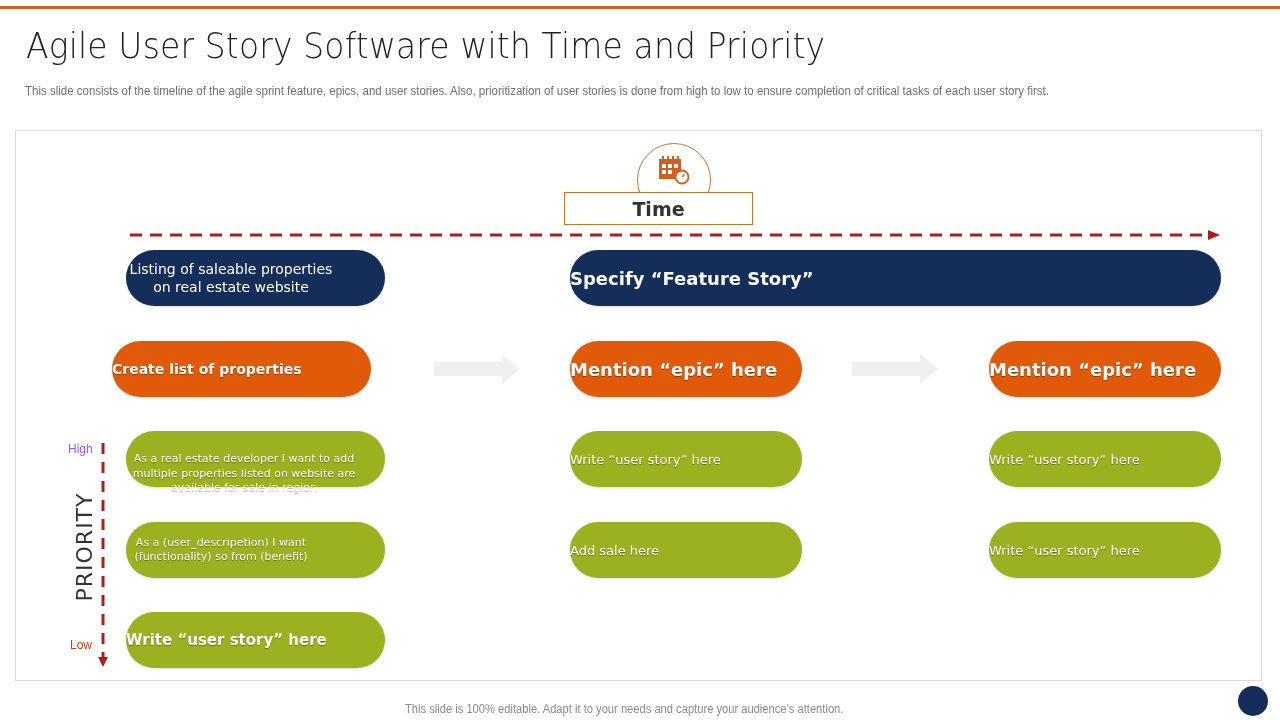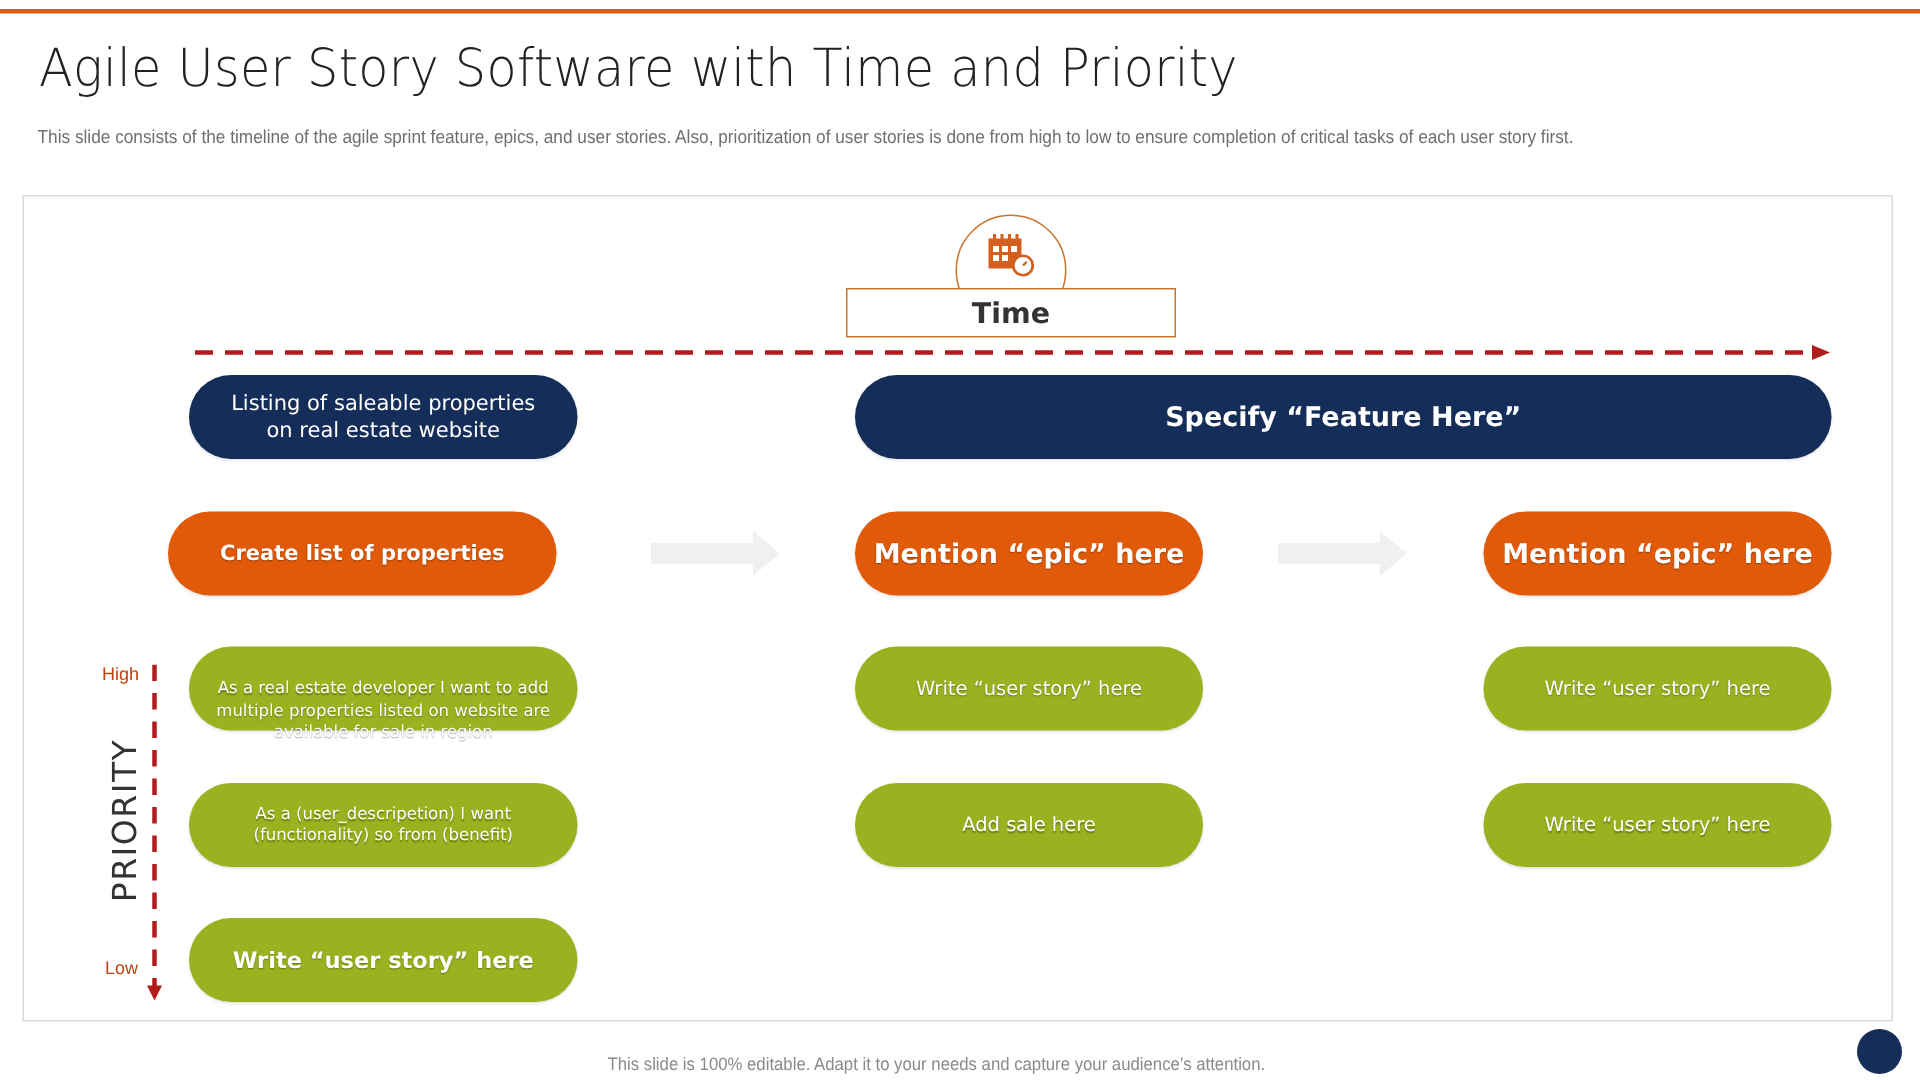--- a/index.html
+++ b/index.html
@@ -7,41 +7,41 @@
   body { position: relative; font-family: "Liberation Sans", sans-serif; }
 
   .top-bar { position: absolute; left: 0; top: 6px; width: 1280px; height: 3px; background: #d35f1e; }
   .title { position: absolute; left: 26px; top: 26px; font-family: "DejaVu Sans", sans-serif; font-size: 35px; font-weight: 300; color: #222; letter-spacing: 0.2px; transform: scaleX(0.94); transform-origin: left; white-space: nowrap; }
   .subtitle { position: absolute; left: 25px; top: 84px; font-size: 12.5px; color: #6f6f6f; white-space: nowrap; transform: scaleX(0.92); transform-origin: left; }
 
   .panel { position: absolute; left: 15px; top: 130px; width: 1247px; height: 551px; border: 1px solid #d9d9d9; background: #fff; }
 
   .time-circle { position: absolute; left: 637px; top: 143px; width: 74px; height: 74px; border-radius: 50%; border: 1.5px solid #c8742f; background: #fff; }
   .cal-icon { position: absolute; left: 658px; top: 155px; width: 32px; height: 30px; }
-  .time-box { position: absolute; left: 564px; top: 192px; width: 220px; height: 33px; border: 1.5px solid #c8742f; background: #fff; display: flex; align-items: center; justify-content: center; font-family: "DejaVu Sans", sans-serif; font-weight: bold; font-size: 19px; color: #333; }
+  .time-box { position: absolute; left: 564px; top: 192px; width: 189px; height: 33px; border: 1.5px solid #c8742f; background: #fff; display: flex; align-items: center; justify-content: center; font-family: "DejaVu Sans", sans-serif; font-weight: bold; font-size: 19px; color: #333; }
 
   .time-arrow { position: absolute; left: 130px; top: 229px; width: 1092px; height: 12px; }
 
-  .pill { position: absolute; height: 56px; border-radius: 28px; display: flex; align-items: center; justify-content: center; text-align: center; color: #fff; font-family: "DejaVu Sans", sans-serif; text-shadow: 0 1px 1px rgba(0,0,0,0.35); box-shadow: 0 1px 2px rgba(0,0,0,0.12); }
+  .pill { position: absolute; height: 56px; border-radius: 28px; display: flex; align-items: center; text-align: center; color: #fff; font-family: "DejaVu Sans", sans-serif; text-shadow: 0 1px 1px rgba(0,0,0,0.35); box-shadow: 0 1px 2px rgba(0,0,0,0.12); }
   .navy { background: #142d59; }
   .orange { background: #e05a0a; }
   .green { background: #9bb11f; }
 
   .p-story { font-size: 14px; line-height: 18px; font-weight: normal; text-shadow: none; }
   .p-feature { font-size: 18px; font-weight: bold; text-shadow: none; }
   .p-epic { font-size: 18px; font-weight: bold; }
   .p-epic-lg { font-size: 14px; font-weight: bold; }
   .p-us-small { font-size: 11px; line-height: 14.5px; }
   .p-us { font-size: 13px; }
   .p-us-bold { font-size: 15px; font-weight: bold; }
 
   .flow-arrow { position: absolute; width: 86px; height: 32px; }
 
   .priority-label { position: absolute; left: 84px; top: 547px; transform: translate(-50%, -50%) rotate(-90deg); font-family: "DejaVu Sans", sans-serif; font-size: 22px; color: #333; letter-spacing: 1px; white-space: nowrap; }
-  .prio-high { position: absolute; left: 68px; top: 442px; font-size: 12px; color: #c2410c; }
+  .prio-high { position: absolute; left: 68px; top: 442px; font-size: 12px; color: #8b5cf6; }
   .prio-low { position: absolute; left: 70px; top: 638px; font-size: 12px; color: #c2410c; }
   .prio-arrow { position: absolute; left: 97px; top: 443px; width: 12px; height: 226px; }
 
   .footer-note { position: absolute; left: 405px; top: 702px; font-size: 12px; color: #8a8a8a; white-space: nowrap; transform: scaleX(0.93); transform-origin: left; }
   .nav-dot { position: absolute; left: 1238px; top: 686px; width: 30px; height: 30px; border-radius: 50%; background: #142d59; }
 </style>
 </head>
 <body>
 
 <div class="top-bar"></div>
@@ -69,21 +69,21 @@
 
 <svg class="time-arrow" viewBox="0 0 1092 12">
   <line x1="0" y1="6" x2="1080" y2="6" stroke="#b01c1c" stroke-width="3" stroke-dasharray="12,8"></line>
   <polygon points="1078,1 1090,6 1078,11" fill="#b01c1c"></polygon>
 </svg>
 
 <div class="pill navy p-story" style="left:126px; top:250px; width:259px;">
   <span style="width:210px;">Listing of saleable properties on real estate website</span>
 </div>
 <div class="pill navy p-feature" style="left:570px; top:250px; width:651px;">
-  <span>Specify “Feature Here”</span>
+  <span>Specify “Feature Story”</span>
 </div>
 
 <div class="pill orange p-epic-lg" style="left:112px; top:341px; width:259px;">
   <span>Create list of properties</span>
 </div>
 <svg class="flow-arrow" style="left:434px; top:353px;" viewBox="0 0 86 32">
   <polygon points="0,9 68,9 68,1 86,16 68,31 68,23 0,23" fill="#f0f0f0"></polygon>
 </svg>
 <div class="pill orange p-epic" style="left:570px; top:341px; width:232px;">
   <span>Mention “epic” here</span>

